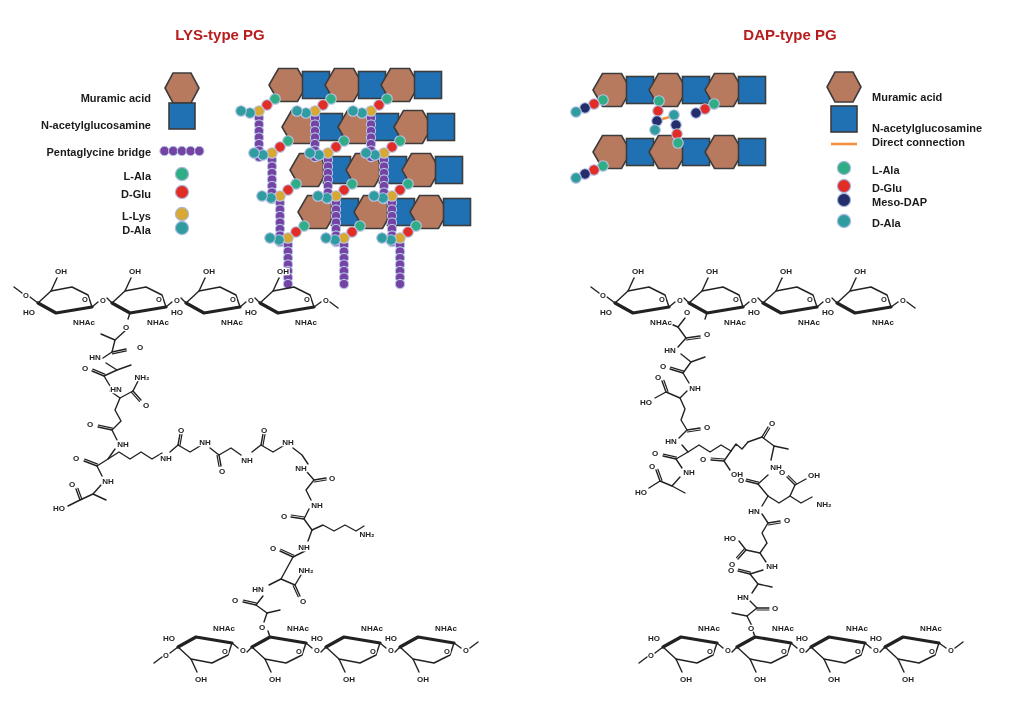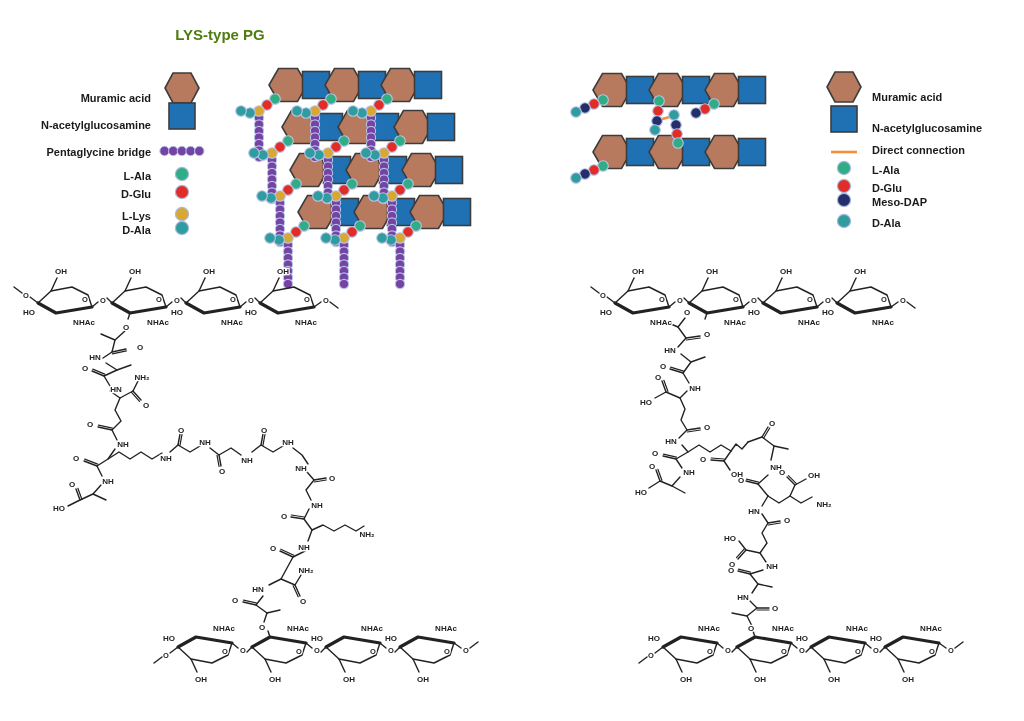--- a/index.html
+++ b/index.html
@@ -1,20 +1,20 @@
 <!DOCTYPE html>
 <html><head>
 <meta charset="utf-8">
 <style>
   html,body{margin:0;padding:0;background:#888;}
   .stage{position:relative;width:1024px;height:721px;background:#ffffff;overflow:hidden;
          font-family:"Liberation Sans",sans-serif;}
   #art{position:absolute;left:0;top:0;}
   .title{position:absolute;top:26px;width:220px;text-align:center;
-         font-size:15px;font-weight:bold;color:#4d7c0f;}
+         font-size:15px;font-weight:bold;color:#b91c1c;}
   #title-left{left:110px;}
   #title-right{left:680px;}
   .legend{position:absolute;top:0;}
   .lrow{position:absolute;display:flex;align-items:flex-end;height:32px;}
   #legend-left{left:12px;width:194px;}
   #legend-left .lrow{width:194px;justify-content:flex-end;gap:7px;}
   #legend-left .llab{font-size:11px;font-weight:bold;color:#1a1a1a;text-align:right;}
   #legend-left .lshape{width:48px;display:flex;justify-content:center;align-items:center;}
   #legend-right{left:824px;width:200px;}
   #legend-right .lrow{width:200px;justify-content:flex-start;gap:8px;}
@@ -575,20 +575,21 @@
         <text x="732" y="567" text-anchor="middle" font-size="8" font-weight="bold" fill="#222222" stroke="#ffffff" stroke-width="2.4" paint-order="stroke" font-family="&quot;Liberation Sans&quot;,sans-serif">O</text>
         <text x="772" y="569" text-anchor="middle" font-size="8" font-weight="bold" fill="#222222" stroke="#ffffff" stroke-width="2.4" paint-order="stroke" font-family="&quot;Liberation Sans&quot;,sans-serif">NH</text>
         <text x="731" y="573" text-anchor="middle" font-size="8" font-weight="bold" fill="#222222" stroke="#ffffff" stroke-width="2.4" paint-order="stroke" font-family="&quot;Liberation Sans&quot;,sans-serif">O</text>
         <text x="743" y="600" text-anchor="middle" font-size="8" font-weight="bold" fill="#222222" stroke="#ffffff" stroke-width="2.4" paint-order="stroke" font-family="&quot;Liberation Sans&quot;,sans-serif">HN</text>
         <text x="775" y="611" text-anchor="middle" font-size="8" font-weight="bold" fill="#222222" stroke="#ffffff" stroke-width="2.4" paint-order="stroke" font-family="&quot;Liberation Sans&quot;,sans-serif">O</text>
         <text x="751" y="631" text-anchor="middle" font-size="8" font-weight="bold" fill="#222222" stroke="#ffffff" stroke-width="2.4" paint-order="stroke" font-family="&quot;Liberation Sans&quot;,sans-serif">O</text>
       </g>
     </svg>
 
   <div class="title" id="title-left">LYS-type PG</div>
+  <div class="title" id="title-right">DAP-type PG</div>
 
   <div class="legend" id="legend-left">
     <div class="lrow" style="top:72px">
       <span class="llab">Muramic acid</span>
       <span class="lshape">
         <svg width="36" height="32">
             <polygon points="9,1 27,1 35,16 27,31 9,31 1,16" stroke="#3c3c3c" stroke-width="1.6" fill="#b87a5e"></polygon>
           </svg>
         </span>
     </div>
@@ -656,21 +657,21 @@
       <span class="llab">Muramic acid</span>
     </div>
     <div class="lrow" style="top:102px">
       <span class="lshape">
         <svg width="30" height="30">
             <rect x="2" y="2" width="26" height="26" stroke="#3c3c3c" stroke-width="1.6" fill="#2070b4"></rect>
           </svg>
         </span>
       <span class="llab">N-acetylglucosamine</span>
     </div>
-    <div class="lrow" style="top:124px">
+    <div class="lrow" style="top:116px">
       <span class="lshape">
         <svg width="30" height="8">
             <line x1="2" y1="4" x2="28" y2="4" stroke-width="2.6" stroke="#f2903d"></line>
           </svg>
         </span>
       <span class="llab">Direct connection</span>
     </div>
     <div class="lrow" style="top:144px">
       <span class="lshape">
         <svg width="16" height="16">

